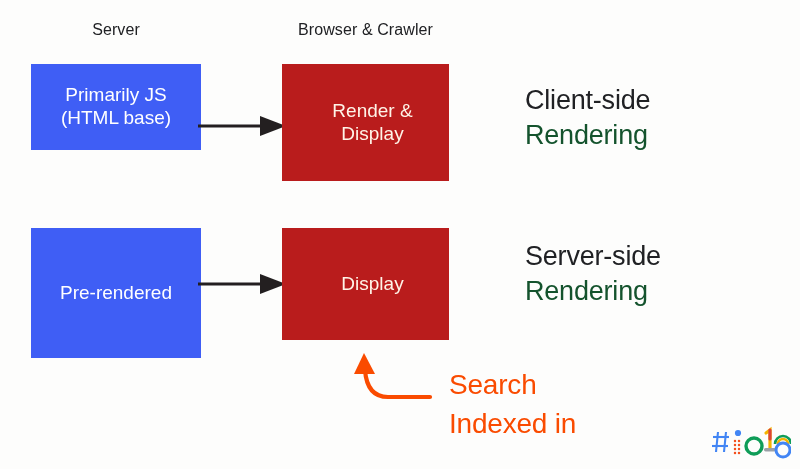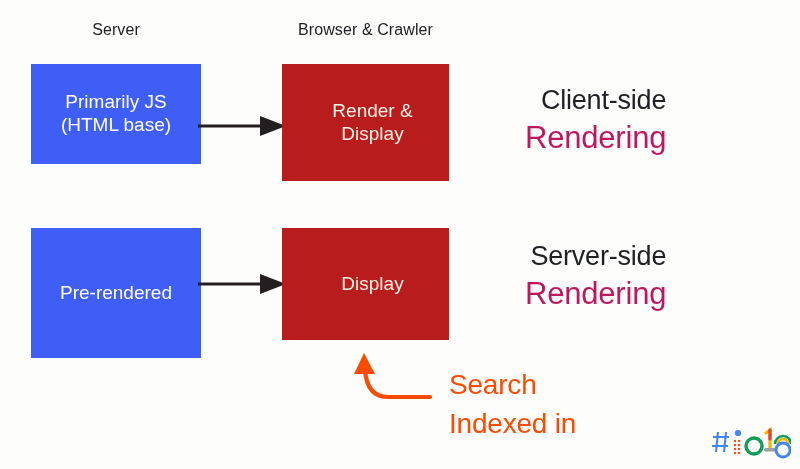--- a/index.html
+++ b/index.html
@@ -42,21 +42,21 @@
     text-align: center;
     line-height: 1.2;
     font-size: 19px;
     box-sizing: border-box;
     padding: 2px 6px;
   }
   .box .lbl { display: block; }
   .box-blue   { background: #3f5ef5; color: #ffffff; }
   .box-orange { background: #b91c1c; color: #fff4e8; padding-left: 20px; }
 
-  #box-primarily-js   { left: 31px;  top: 64px;  width: 170px; height: 100px; }
+  #box-primarily-js   { left: 31px;  top: 64px;  width: 170px; height: 86px; }
   #box-render-display { left: 282px; top: 64px;  width: 167px; height: 117px; }
   #box-prerendered    { left: 31px;  top: 228px; width: 170px; height: 130px; }
   #box-display        { left: 282px; top: 228px; width: 167px; height: 112px; }
 
   
   .connector {
     position: absolute;
     overflow: visible;
   }
   #arrow-top    { left: 198px; top: 110px; width: 90px; height: 32px; }
@@ -70,22 +70,22 @@
   .caption .strong {
     display: block;
     font-size: 27px;
     color: #202124;
     line-height: 1.28;
     letter-spacing: -0.2px;
     text-align: right;
   }
   .caption .muted {
     display: block;
-    font-size: 31px;
-    color: #be185d;
+    font-size: 27px;
+    color: #14532d;
     line-height: 1.28;
     letter-spacing: -0.2px;
   }
   #caption-client { left: 525px; top: 83px; }
   #caption-server { left: 525px; top: 239px; }
 
   
   #annotation-curve {
     position: absolute;
     left: 350px;

